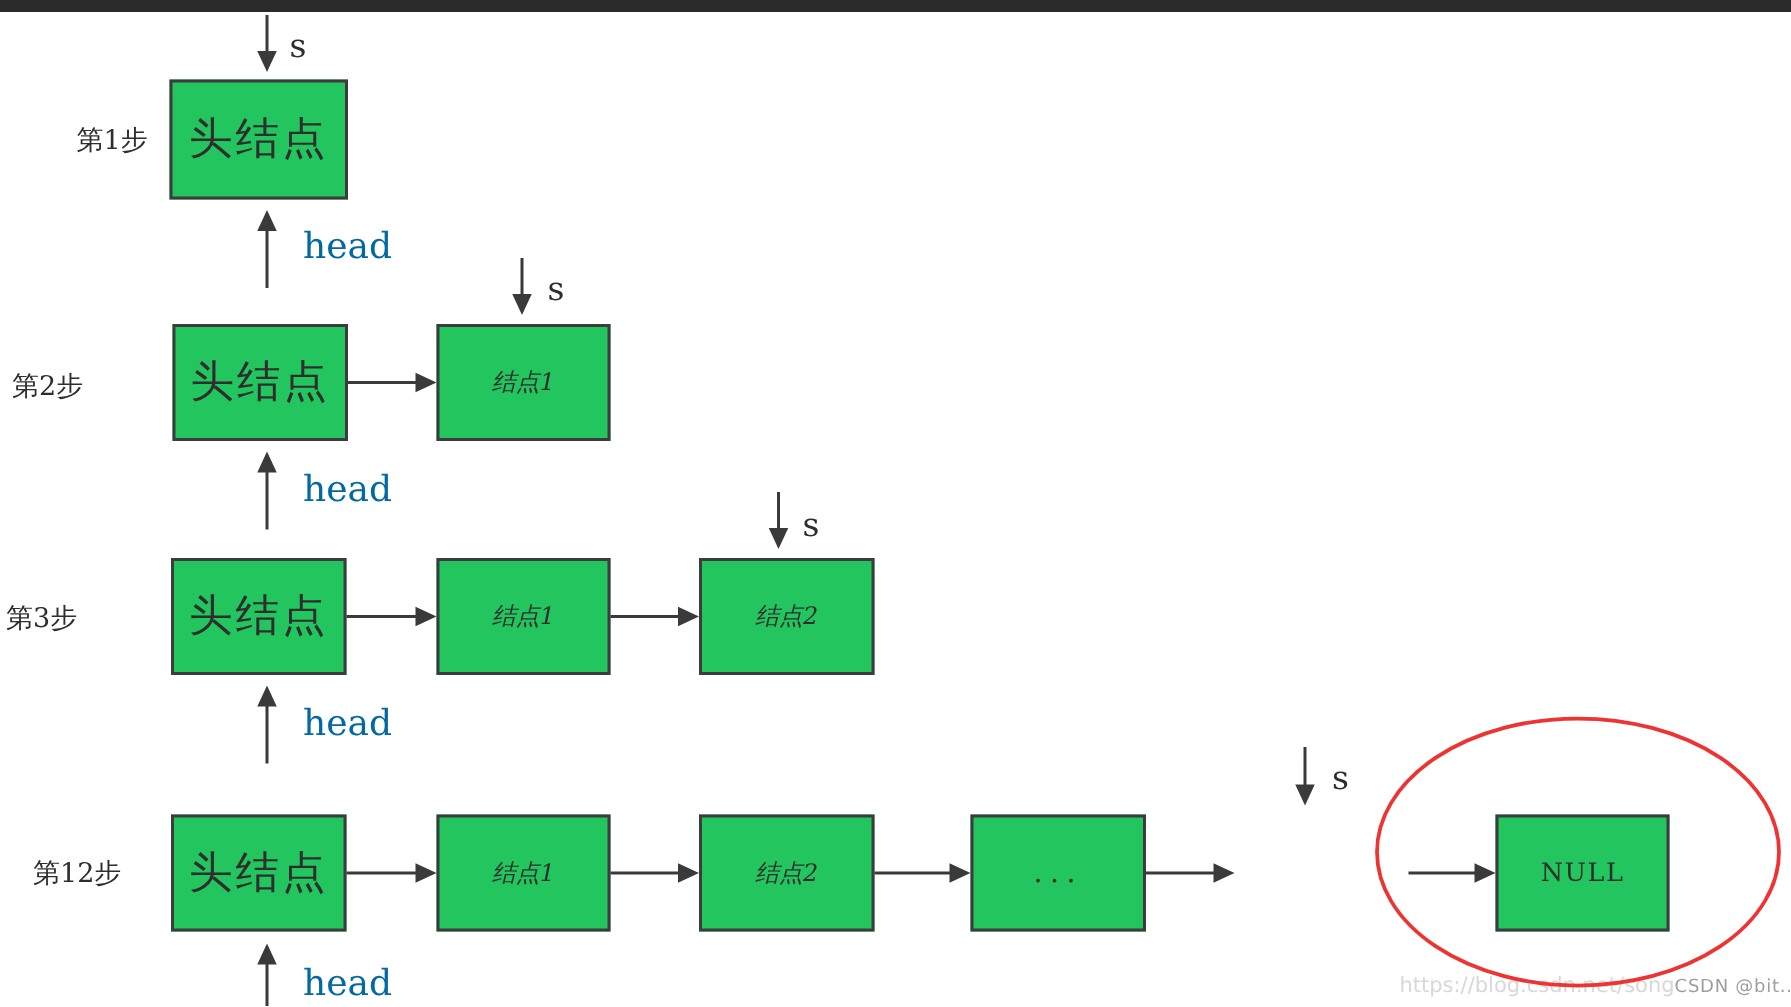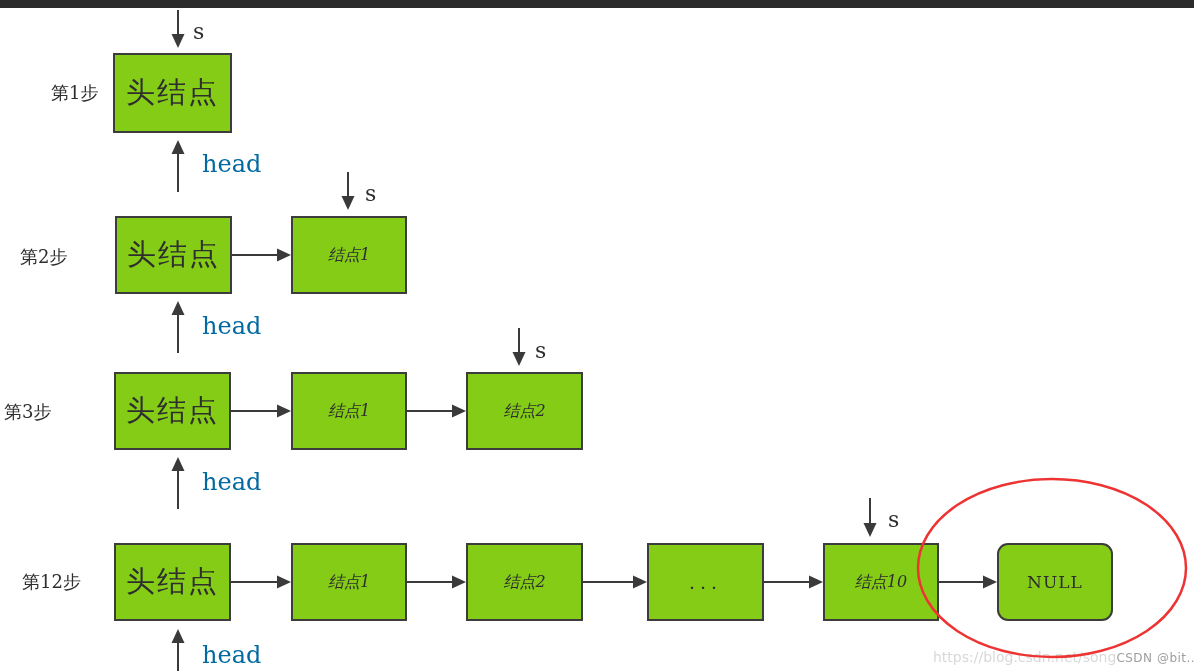--- a/index.html
+++ b/index.html
@@ -2,21 +2,21 @@
 <html><head>
 <meta charset="utf-8">
 <style>
   html,body{margin:0;padding:0;background:#fff;}
   .canvas{
     position:relative;width:1194px;height:671px;background:#ffffff;overflow:hidden;
     font-family:"DejaVu Serif","Liberation Serif",serif;
   }
   .topbar{position:absolute;left:0;top:0;width:1194px;height:8px;background:#2b2b2b;z-index:1;}
   .box{
-    position:absolute;box-sizing:border-box;border:2px solid #3c3c3c;background:#84cc16;
+    position:absolute;box-sizing:border-box;border:2px solid #3c3c3c;background:#22c55e;
     display:flex;align-items:center;justify-content:center;color:#2e2e2e;z-index:2;
   }
   .box-head{font-size:29px;letter-spacing:2px;}
   .box-node{font-size:16px;font-style:italic;}
   .box-dots{font-size:19px;letter-spacing:5px;}
   .box-null{font-size:17px;letter-spacing:1px;}
   .step-label{position:absolute;font-size:18px;color:#2e2e2e;white-space:nowrap;z-index:2;}
   .s-label{position:absolute;font-size:22px;color:#2e2e2e;z-index:2;}
   .head-label{position:absolute;font-size:24px;color:#0369a1;z-index:2;}
   .watermark{
@@ -103,21 +103,21 @@
         <line x1="178" y1="641" x2="178" y2="671" stroke="#3a3a3a" stroke-width="2"></line>
       </g>
       <ellipse cx="1052" cy="568" rx="134" ry="89" fill="none" stroke="#ee3333" stroke-width="2.5"></ellipse>
     </svg>
 <div class="step-label" style="left: 3px; top: 81px; margin-left: 48px;">第1步</div>
     <div class="box box-head" style="left: 113px; top: 53px; width: 119px; height: 80px;">
       <span>头结点</span>
     </div>
     <div class="s-label" style="left: 193px; top: 19px;">s</div>
     <div class="head-label" style="left: 202px; top: 150px;">head</div>
-    <div class="step-label" style="left: 20px; top: 245px;">第2步</div>
+    <div class="step-label" style="left: 8px; top: 245px;">第2步</div>
     <div class="box box-head" style="left: 115px; top: 216px; width: 117px; height: 78px;">
       <span>头结点</span>
     </div>
     <div class="box box-node" style="left: 291px; top: 216px; width: 116px; height: 78px;">
       <span>结点1</span>
     </div>
     <div class="s-label" style="left: 365px; top: 181px;">s</div>
     <div class="head-label" style="left: 202px; top: 312px;">head</div>
     <div class="step-label" style="left: 4px; top: 400px;">第3步</div>
     <div class="box box-head" style="left: 114px; top: 372px; width: 117px; height: 78px;">
@@ -137,21 +137,18 @@
     </div>
     <div class="box box-node" style="left: 291px; top: 543px; width: 116px; height: 78px;">
       <span>结点1</span>
     </div>
     <div class="box box-node" style="left: 466px; top: 543px; width: 117px; height: 78px;">
       <span>结点2</span>
     </div>
     <div class="box box-dots" style="left: 647px; top: 543px; width: 117px; height: 78px;">
       <span>...</span>
     </div>
-    <div class="box box-node" style="left: 823px; top: 543px; width: 116px; height: 78px;">
-      <span>结点10</span>
-    </div>
-    <div class="box box-null" style="left: 997px; top: 543px; width: 116px; height: 78px; border-radius: 11px;">
+    <div class="box box-null" style="left: 997px; top: 543px; width: 116px; height: 78px;">
       <span>NULL</span>
     </div>
     <div class="s-label" style="left: 888px; top: 507px;">s</div>
     <div class="head-label" style="left: 202px; top: 641px;">head</div>
   </div>
 
 </body></html>

